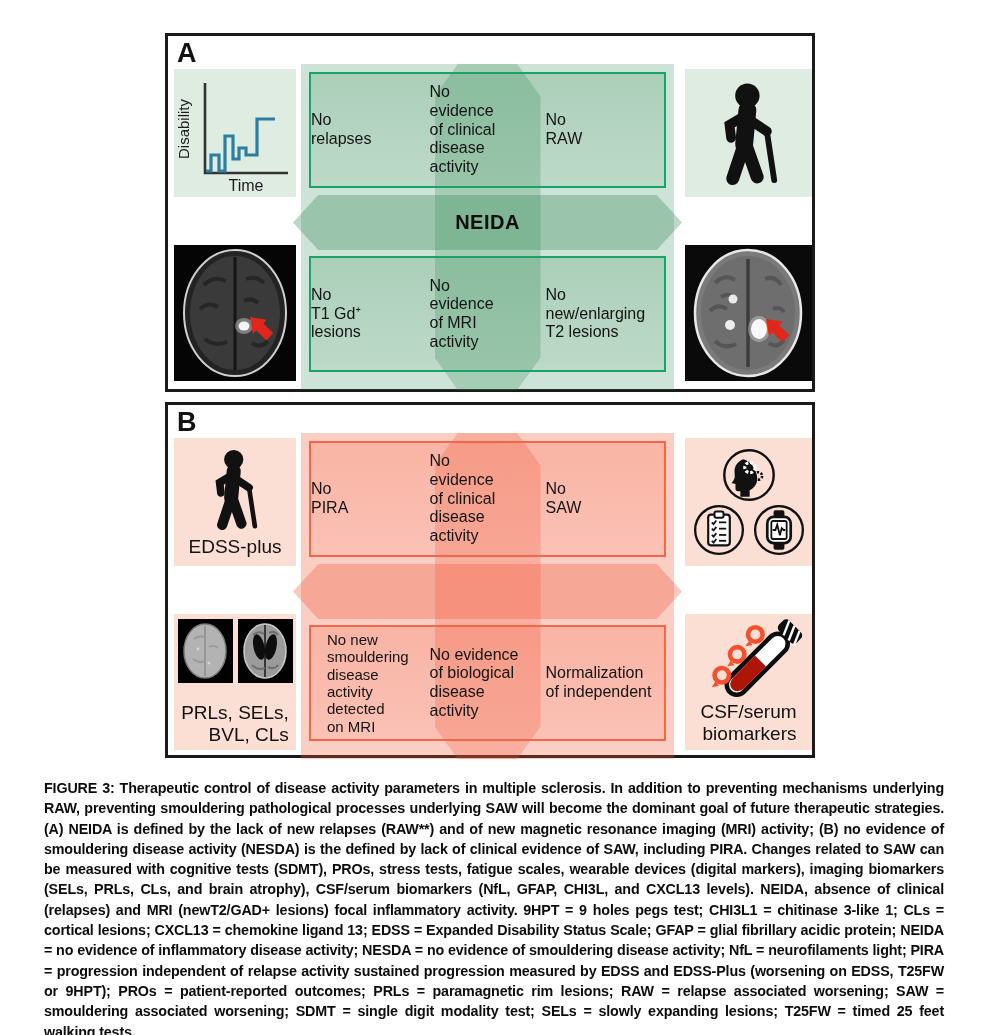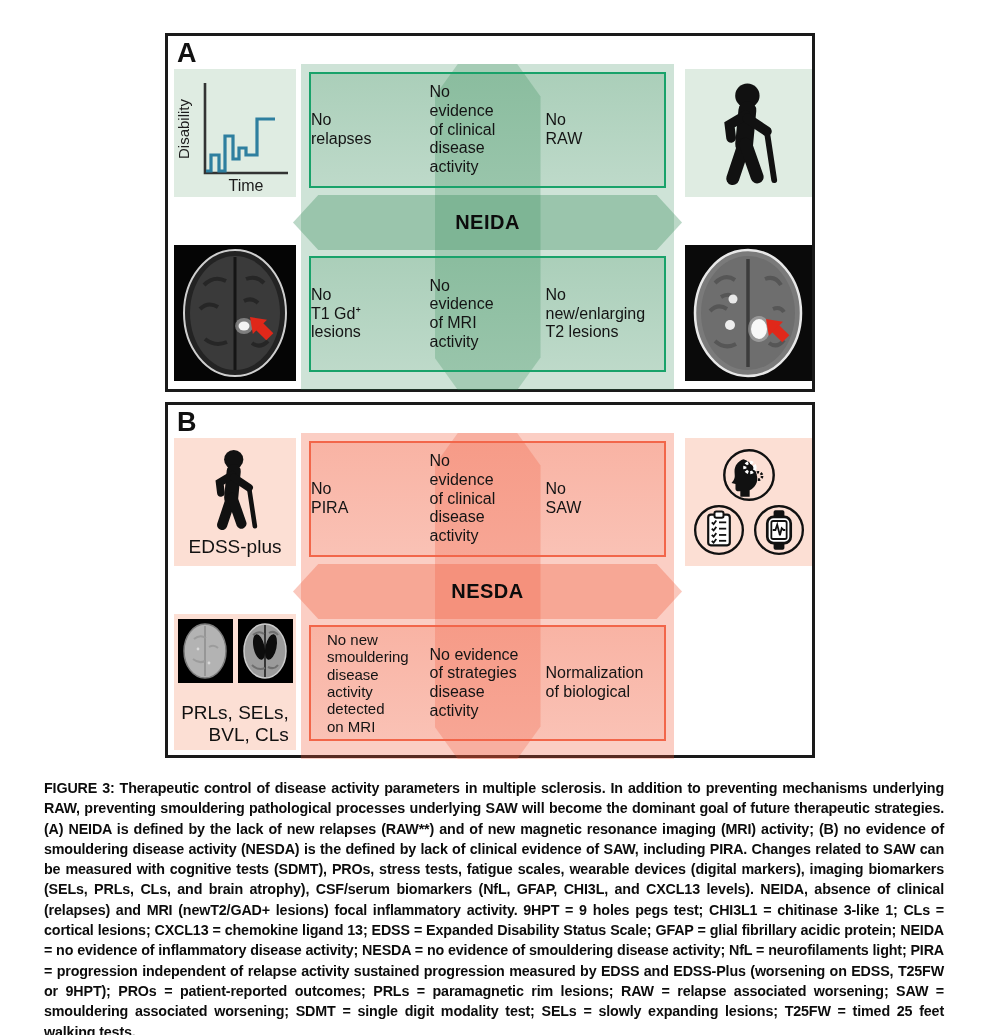--- a/index.html
+++ b/index.html
@@ -171,33 +171,32 @@
         <div class="t">No
 PIRA</div>
         <div class="t">No
 evidence
 of clinical
 disease
 activity</div>
         <div class="t">No
 SAW</div>
       </div>
-      <div class="arrow-label">NESDA</div>
       <div class="dbox bot">
         <div class="t small">No new
 smouldering
 disease
 activity detected
 on MRI</div>
         <div class="t">No evidence
-of strategies
+of biological
 disease
 activity</div>
         <div class="t">Normalization
-of biological</div>
+of independent</div>
       </div>
     </div>
 
     <div class="cell cell-rt">
       <svg viewBox="0 0 60 60" width="56" height="56">
         <circle cx="30" cy="30" r="26.5" fill="none" stroke="#111" stroke-width="2.6"></circle>
         <path d="M24,13 c-6,2 -9.5,7 -9.5,13 0,4 1,6.5 -1,9.5 l-2.2,3.2 4.2,1 v5 c0,2.3 2.2,3.2 5.2,2.7 l0,6 10,0 0,-7 c6,-3 9,-8.5 8,-14.5 C37.5,23 32,15.5 24,13 z" fill="#111"></path>
         <circle cx="31" cy="22" r="5.5" fill="none" stroke="#fff" stroke-width="3.4" stroke-dasharray="3 2.1"></circle>
         <circle cx="40" cy="31" r="4" fill="none" stroke="#111" stroke-width="2.8" stroke-dasharray="2.4 1.8"></circle>
       </svg>
@@ -244,17 +243,35 @@
           <path d="M27,6 V58" stroke="#2c2c2c" stroke-width="1.8"></path>
           <ellipse cx="21" cy="28" rx="5.5" ry="13" fill="#0d0d0d" transform="rotate(-12 21 28)"></ellipse>
           <ellipse cx="33" cy="28" rx="5.5" ry="13" fill="#0d0d0d" transform="rotate(12 33 28)"></ellipse>
           <path d="M14,46 q6,6 13,3 M30,48 q6,3 10,-2 M15,16 q6,-5 11,-1 M31,14 q5,-3 9,2" stroke="#6f6f6f" stroke-width="2" fill="none"></path>
         </svg>
       </div>
       <div class="icon-caption">PRLs, SELs,
 BVL, CLs</div>
     </div>
 
+    <div class="cell cell-rb">
+      <svg viewBox="0 0 110 86" width="110" height="78">
+        <g transform="translate(62,52) rotate(45)">
+          <rect x="-11" y="-46" width="22" height="86" rx="11" fill="#fff" stroke="#0d0d0d" stroke-width="5"></rect>
+          <path d="M-8.5,-8 h17 v34 a8.5,10 0 0 1 -17,0 z" fill="#ad1507"></path>
+          <rect x="-14" y="-62" width="28" height="16" rx="5" fill="#0d0d0d"></rect>
+          <path d="M-9,-62 l7,16 M-1,-62 l7,16 M7,-62 l7,16" stroke="#fff" stroke-width="2.6"></path>
+        </g>
+        <g fill="none" stroke="#f4502e" stroke-width="5">
+          <circle cx="25" cy="62" r="8"></circle>
+            <circle cx="42" cy="39" r="8"></circle>
+            <circle cx="62" cy="17" r="8"></circle>
+        </g>
+        <path d="M18,69 l-4,6 8,-1 z M35,46 l-4,6 8,-1 z M55,24 l-4,6 8,-1 z" fill="#f4502e"></path>
+      </svg>
+      <div class="icon-caption">CSF/serum
+biomarkers</div>
+    </div>
   </section>
 
   <p class="caption">FIGURE 3: Therapeutic control of disease activity parameters in multiple sclerosis. In addition to preventing mechanisms underlying RAW, preventing smouldering pathological processes underlying SAW will become the dominant goal of future therapeutic strategies. (A) NEIDA is defined by the lack of new relapses (RAW**) and of new magnetic resonance imaging (MRI) activity; (B) no evidence of smouldering disease activity (NESDA) is the defined by lack of clinical evidence of SAW, including PIRA. Changes related to SAW can be measured with cognitive tests (SDMT), PROs, stress tests, fatigue scales, wearable devices (digital markers), imaging biomarkers (SELs, PRLs, CLs, and brain atrophy), CSF/serum biomarkers (NfL, GFAP, CHI3L, and CXCL13 levels). NEIDA, absence of clinical (relapses) and MRI (newT2/GAD+ lesions) focal inflammatory activity. 9HPT = 9 holes pegs test; CHI3L1 = chitinase 3-like 1; CLs = cortical lesions; CXCL13 = chemokine ligand 13; EDSS = Expanded Disability Status Scale; GFAP = glial fibrillary acidic protein; NEIDA = no evidence of inflammatory disease activity; NESDA = no evidence of smouldering disease activity; NfL = neurofilaments light; PIRA = progression independent of relapse activity sustained progression measured by EDSS and EDSS-Plus (worsening on EDSS, T25FW or 9HPT); PROs = patient-reported outcomes; PRLs = paramagnetic rim lesions; RAW = relapse associated worsening; SAW = smouldering associated worsening; SDMT = single digit modality test; SELs = slowly expanding lesions; T25FW = timed 25 feet walking tests.</p>
 
 </div>
 
 </body></html>

